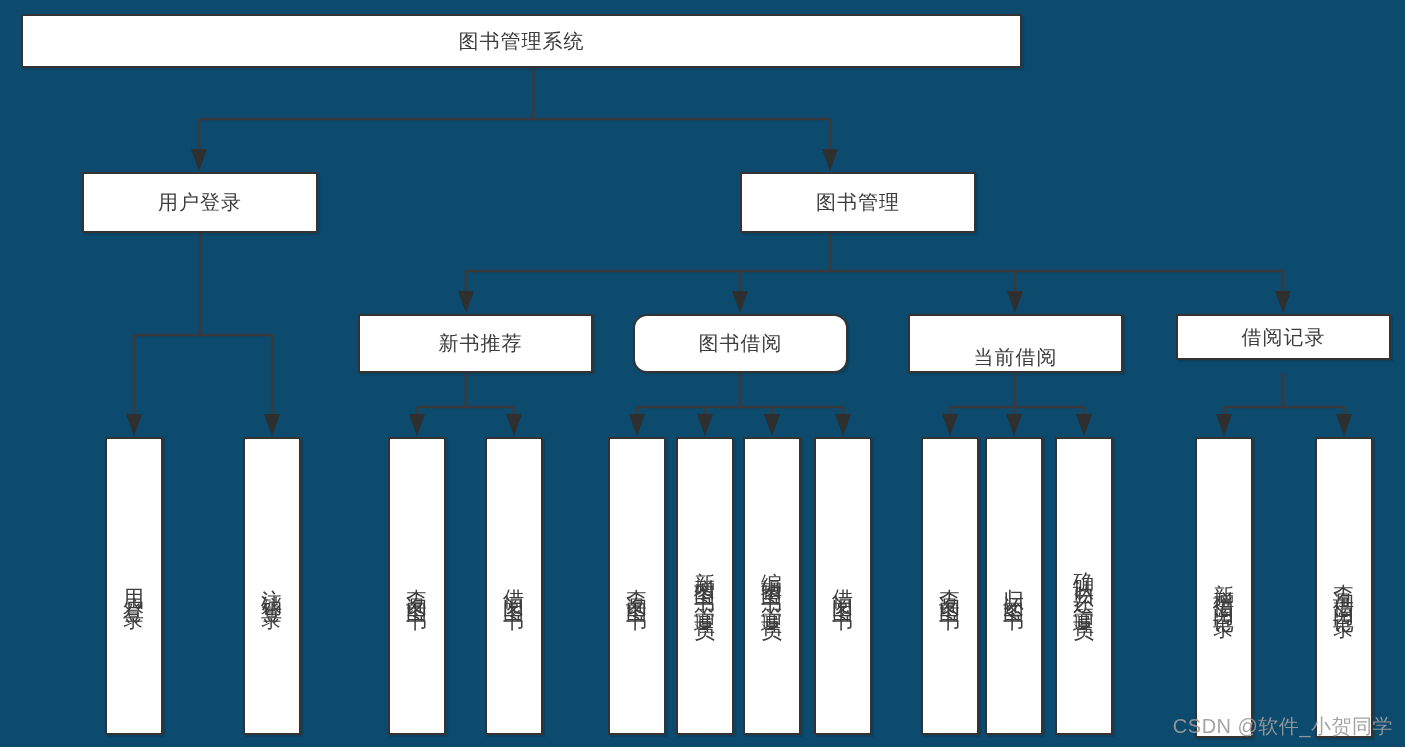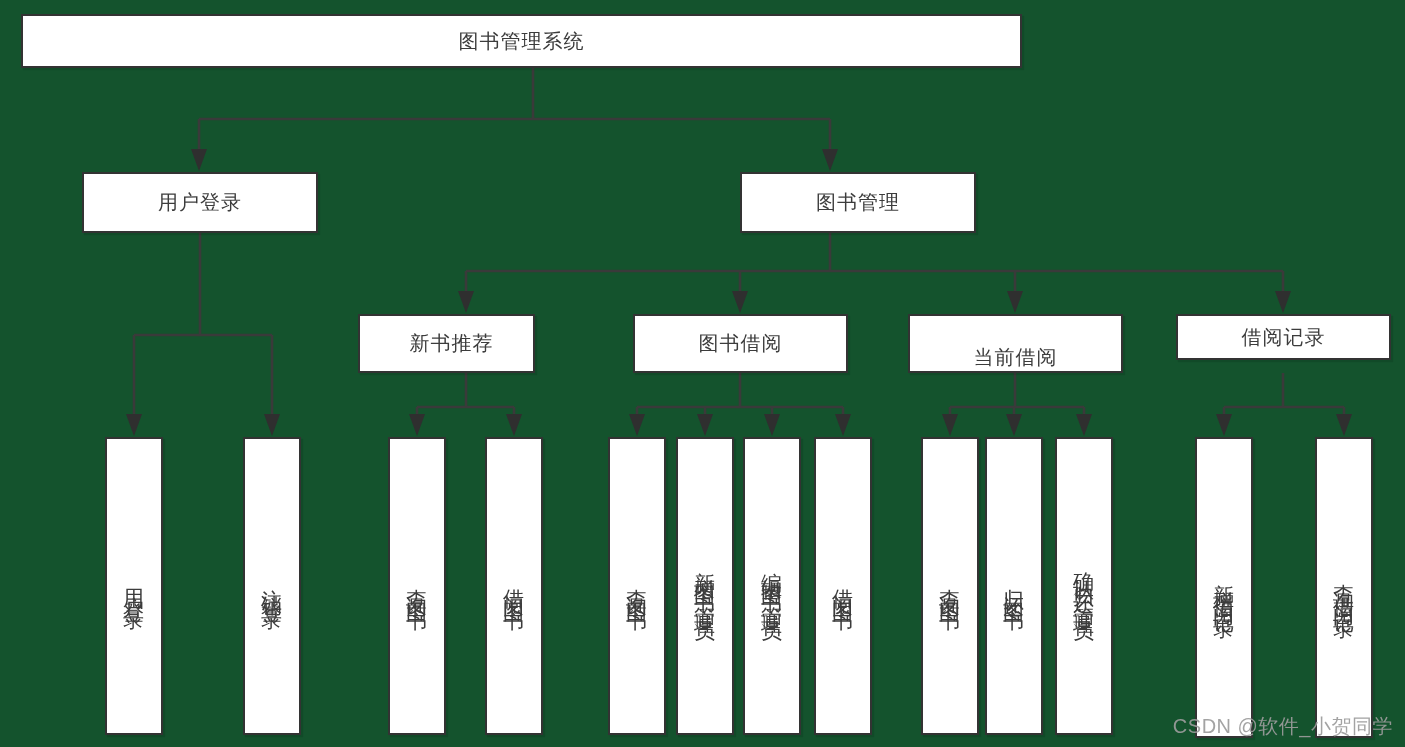--- a/index.html
+++ b/index.html
@@ -1,18 +1,18 @@
 <!DOCTYPE html>
 <html><head>
 <meta charset="utf-8">
 <style>
   html,body { margin:0; padding:0; background:#ffffff; }
   #stage {
     position:relative; width:1405px; height:747px; overflow:hidden;
-    background:#14532d;
+    background:#0c4a6e;
     font-family:"Liberation Sans","DejaVu Sans",sans-serif;
     color:#3c3c3c;
   }
   #wires { position:absolute; left:0; top:0; width:1405px; height:747px; }
   .node {
     position:absolute; box-sizing:border-box;
     background:#ffffff; border:2.5px solid #333333;
     display:flex; align-items:center; justify-content:center;
     font-size:20px; letter-spacing:1px; color:#3c3c3c;
     box-shadow:2px 2px 1px rgba(0,0,0,0.10);
@@ -78,24 +78,24 @@
     <span>图书管理系统</span>
   </div>
 
   <div class="node" style="left:82px; top:172px; width:236px; height:61px;">
     <span>用户登录</span>
   </div>
   <div class="node" style="left:712px; top:172px; width:236px; height:61px;margin-left:28px;">
     <span>图书管理</span>
   </div>
 
-  <div class="node" style="left:358px; top:314px; width:177px; height:59px;padding-left:10px;">
+  <div class="node" style="left:358px; top:314px; width:235px; height:59px;padding-left:10px;">
     <span>新书推荐</span>
   </div>
-  <div class="node" style="left:633px; top:314px; width:215px; height:59px;">
+  <div class="node" style="left:633px; top:314px; width:215px; height:59px;border-radius:14px;">
     <span>图书借阅</span>
   </div>
   <div class="node" style="left:908px; top:314px; width:215px; height:59px;align-items:flex-end;">
     <span>当前借阅</span>
   </div>
   <div class="node" style="left:1176px; top:314px; width:215px; height:46px;">
     <span>借阅记录</span>
   </div>
 
   <div class="node vnode" style="left:105px; top:437px; width:58px; height:298px;">

